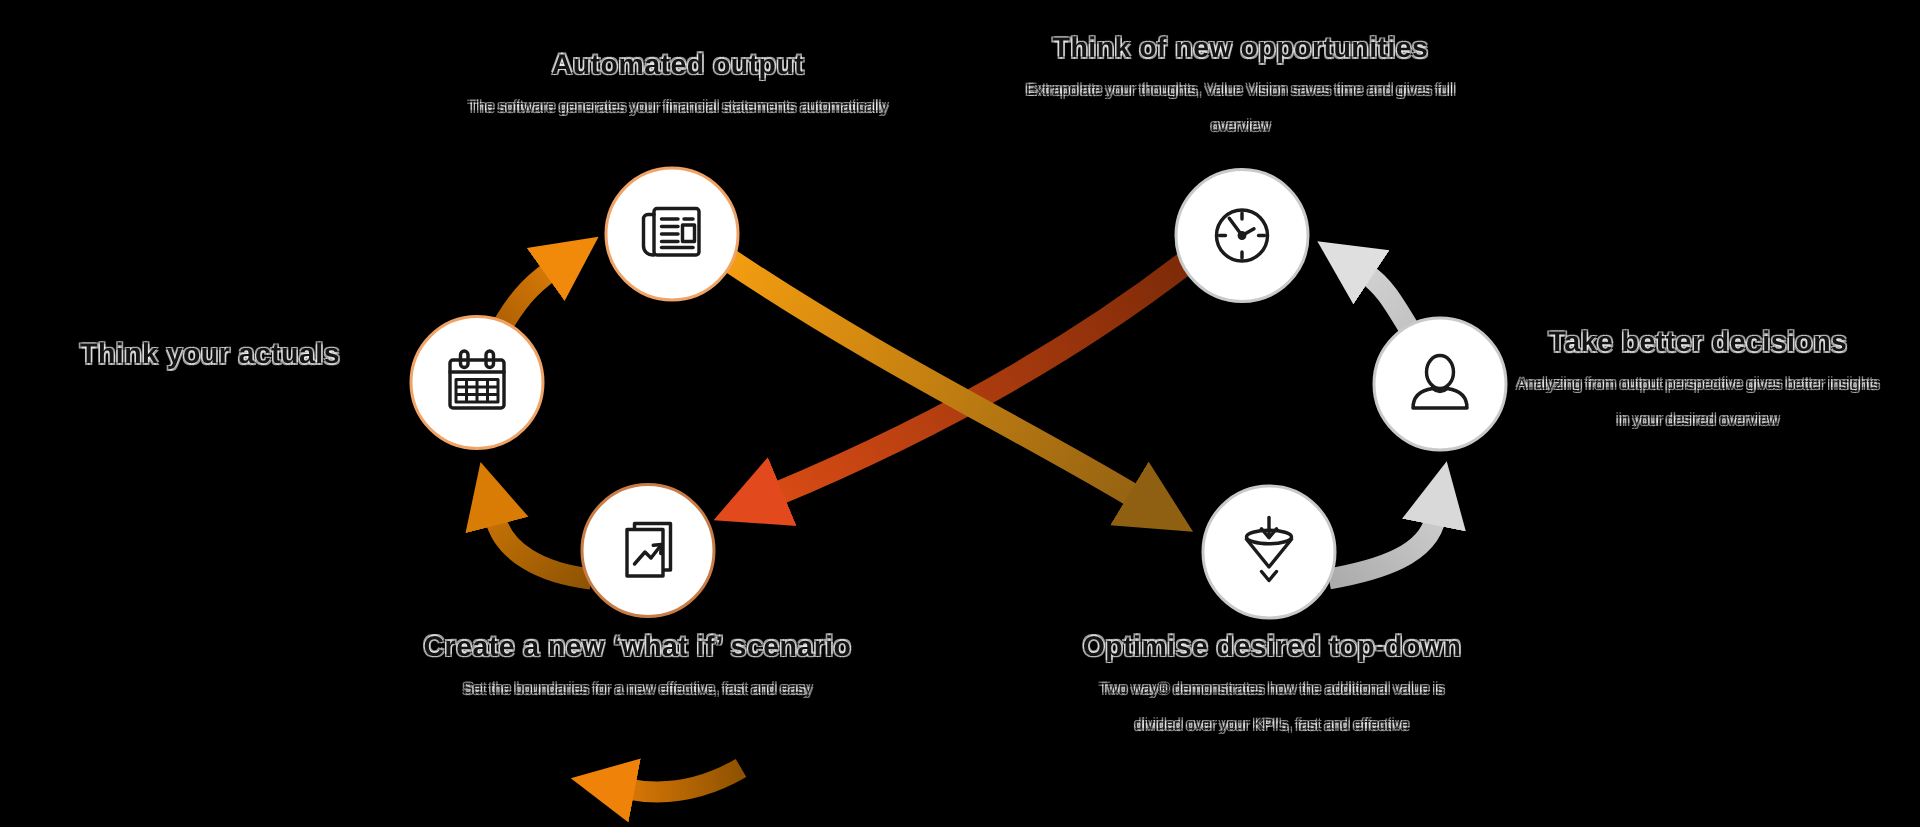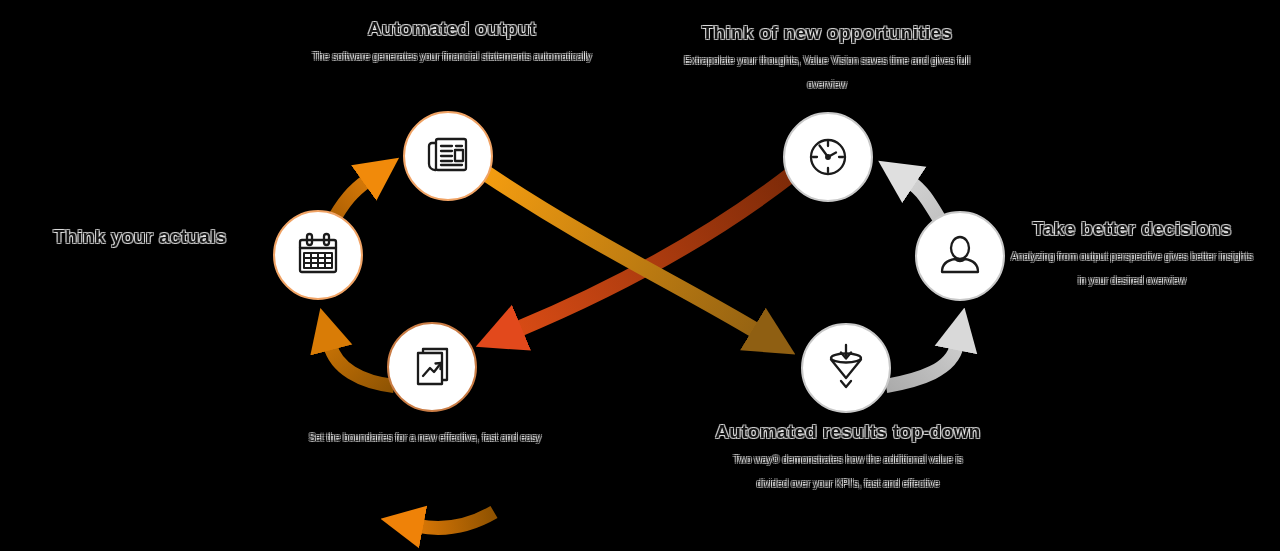--- a/index.html
+++ b/index.html
@@ -162,41 +162,42 @@
       <g class="icon-stroke" stroke-linecap="round" stroke-linejoin="round">
         <ellipse cx="27" cy="17" rx="15" ry="4.5"></ellipse>
         <path d="M12 18.5 L27 37 M42 18.5 L27 37"></path>
         <path d="M27 4 v11"></path>
         <path d="M22 11.5 L27 17.5 L32 11.5"></path>
         <path d="M22 40 L27 46 L32 40"></path>
       </g>
     </svg>
   </div>
 
-  <div class="textblock" style="left:252px;top:18px;width:400px;">
+  <div class="textblock" style="left:252px;top:33px;width:400px;">
     <div class="heading">Automated output</div>
     <div class="desc" style="width:345px;">The software generates your financial statements automatically</div>
   </div>
 
   <div class="textblock" style="left:627px;top:22px;width:400px;">
     <div class="heading">Think of new opportunities</div>
     <div class="desc" style="width:320px;">Extrapolate your thoughts, Value Vision saves time and gives full overview</div>
   </div>
 
   <div class="textblock" style="left:15px;top:226px;width:250px;">
     <div class="heading">Think your actuals</div>
   </div>
 
   <div class="textblock" style="left:1007px;top:218px;width:250px;">
     <div class="heading">Take better decisions</div>
     <div class="desc" style="width:248px;">Analyzing from output perspective gives better insights in your desired overview</div>
   </div>
 
   <div class="textblock" style="left:225px;top:421px;width:400px;">
+    <div class="heading">Create a new ‘what if’ scenario</div>
     <div class="desc" style="width:400px;">Set the boundaries for a new effective, fast and easy</div>
   </div>
 
   <div class="textblock" style="left:648px;top:421px;width:400px;">
-    <div class="heading">Automated results top-down</div>
+    <div class="heading">Optimise desired top-down</div>
     <div class="desc" style="width:255px;">Two way® demonstrates how the additional value is divided over your KPI's, fast and effective</div>
   </div>
 
 </div>
 
 </body></html>

